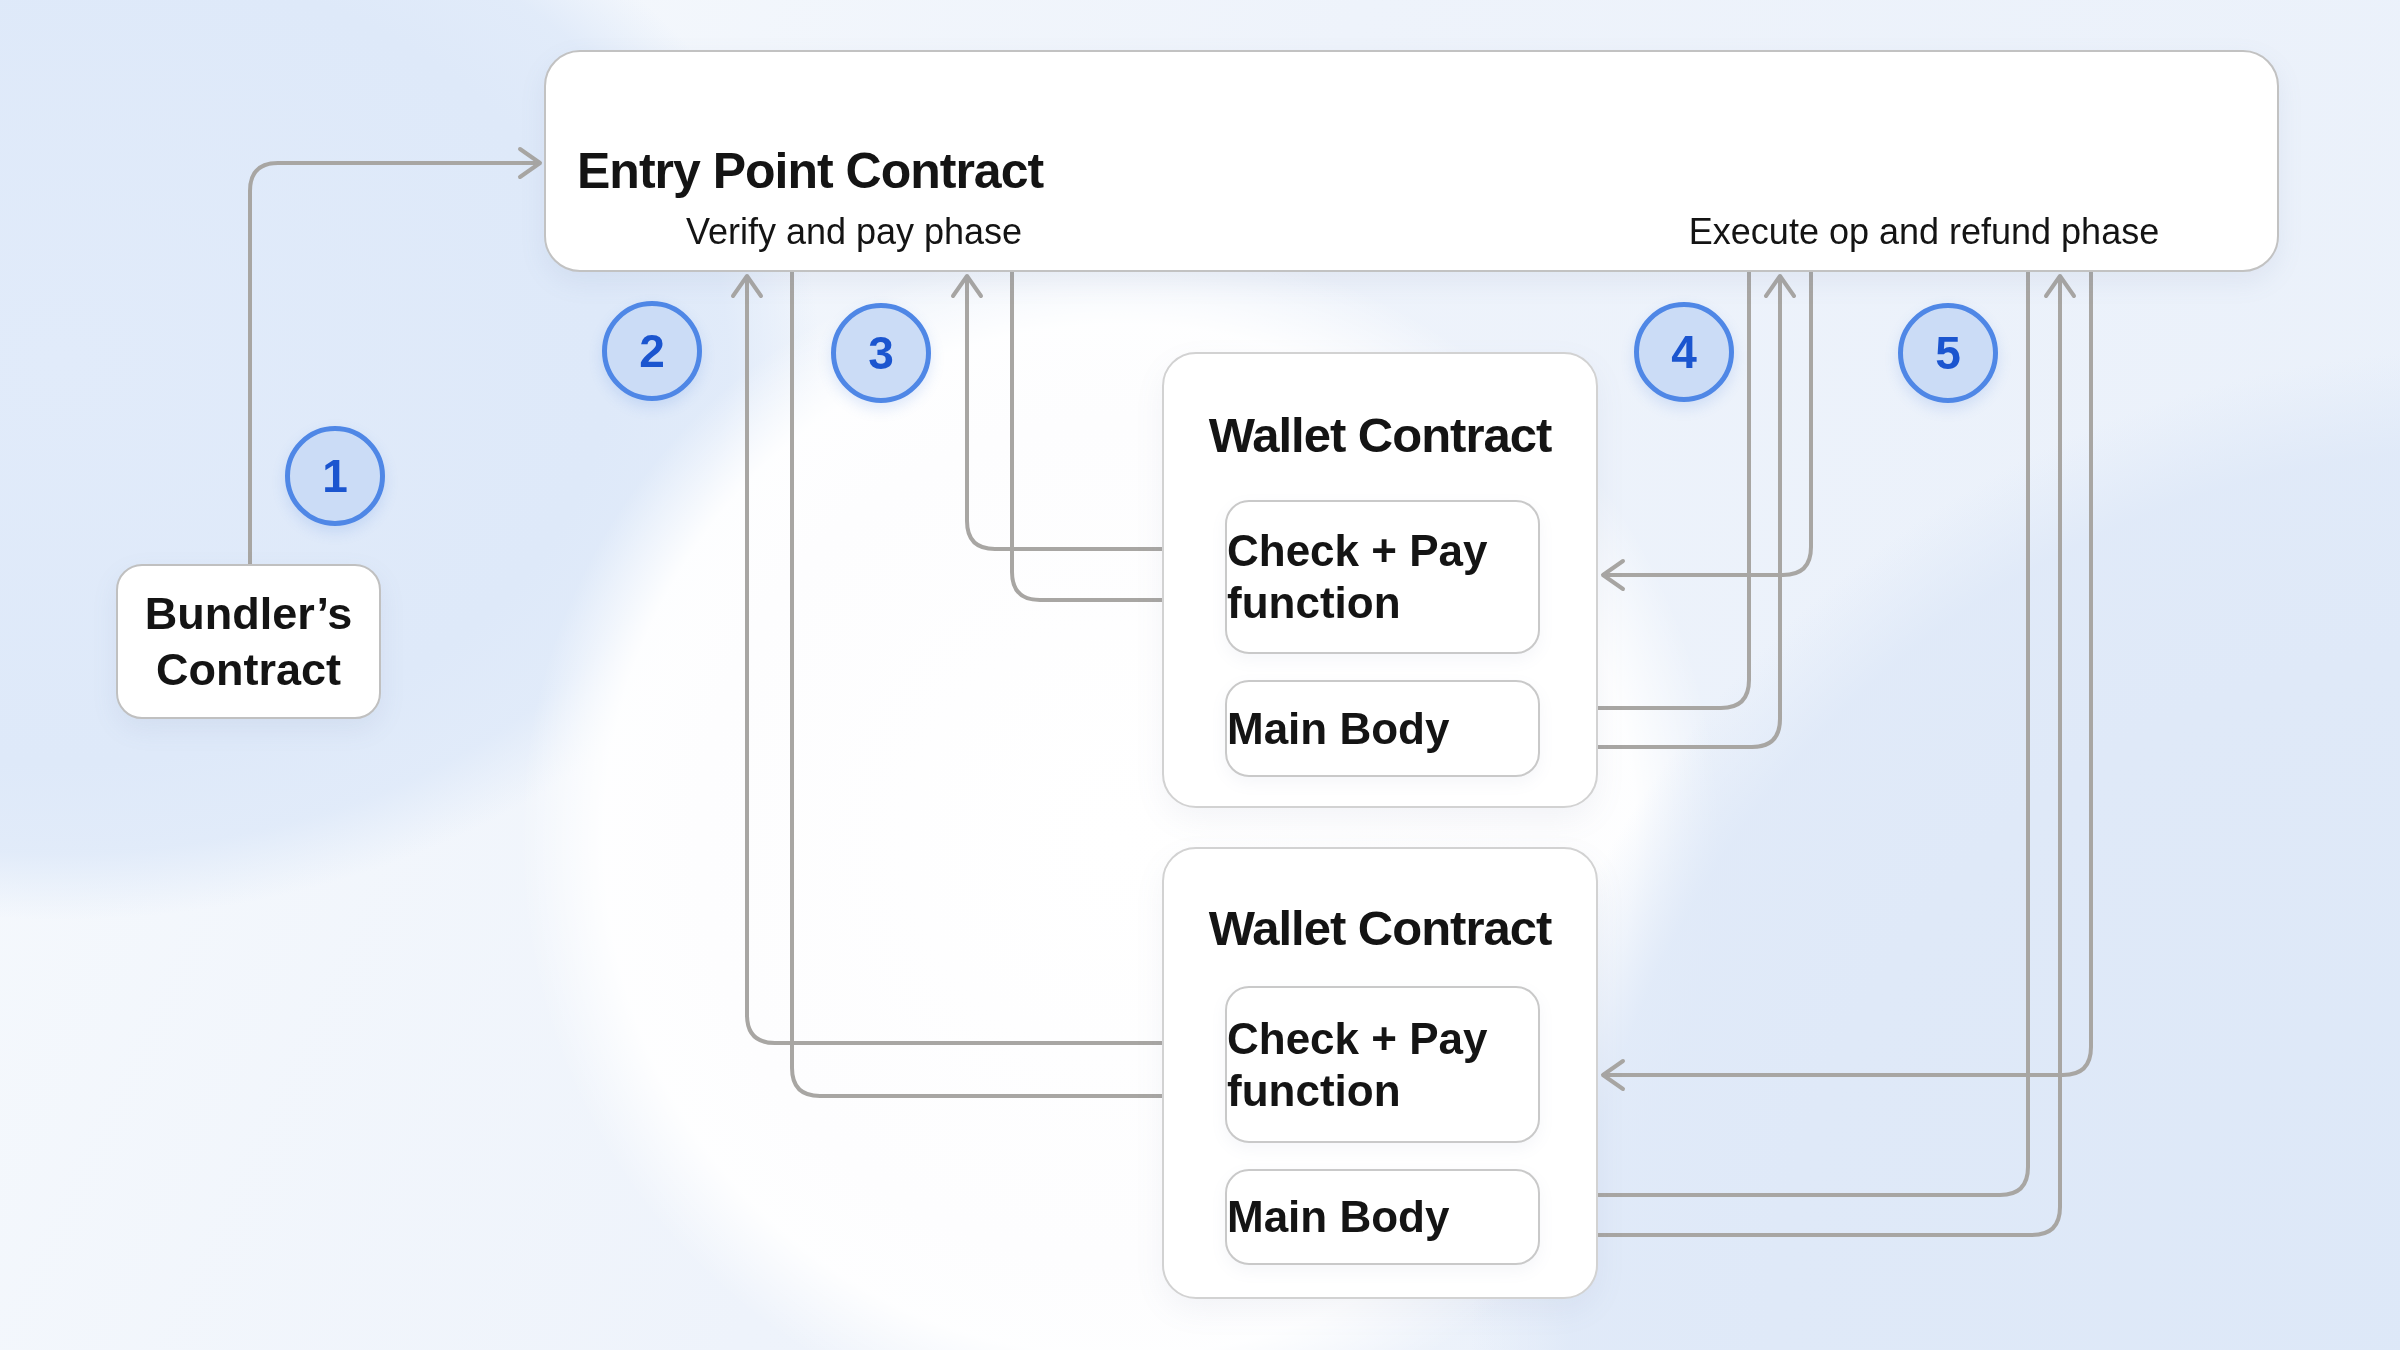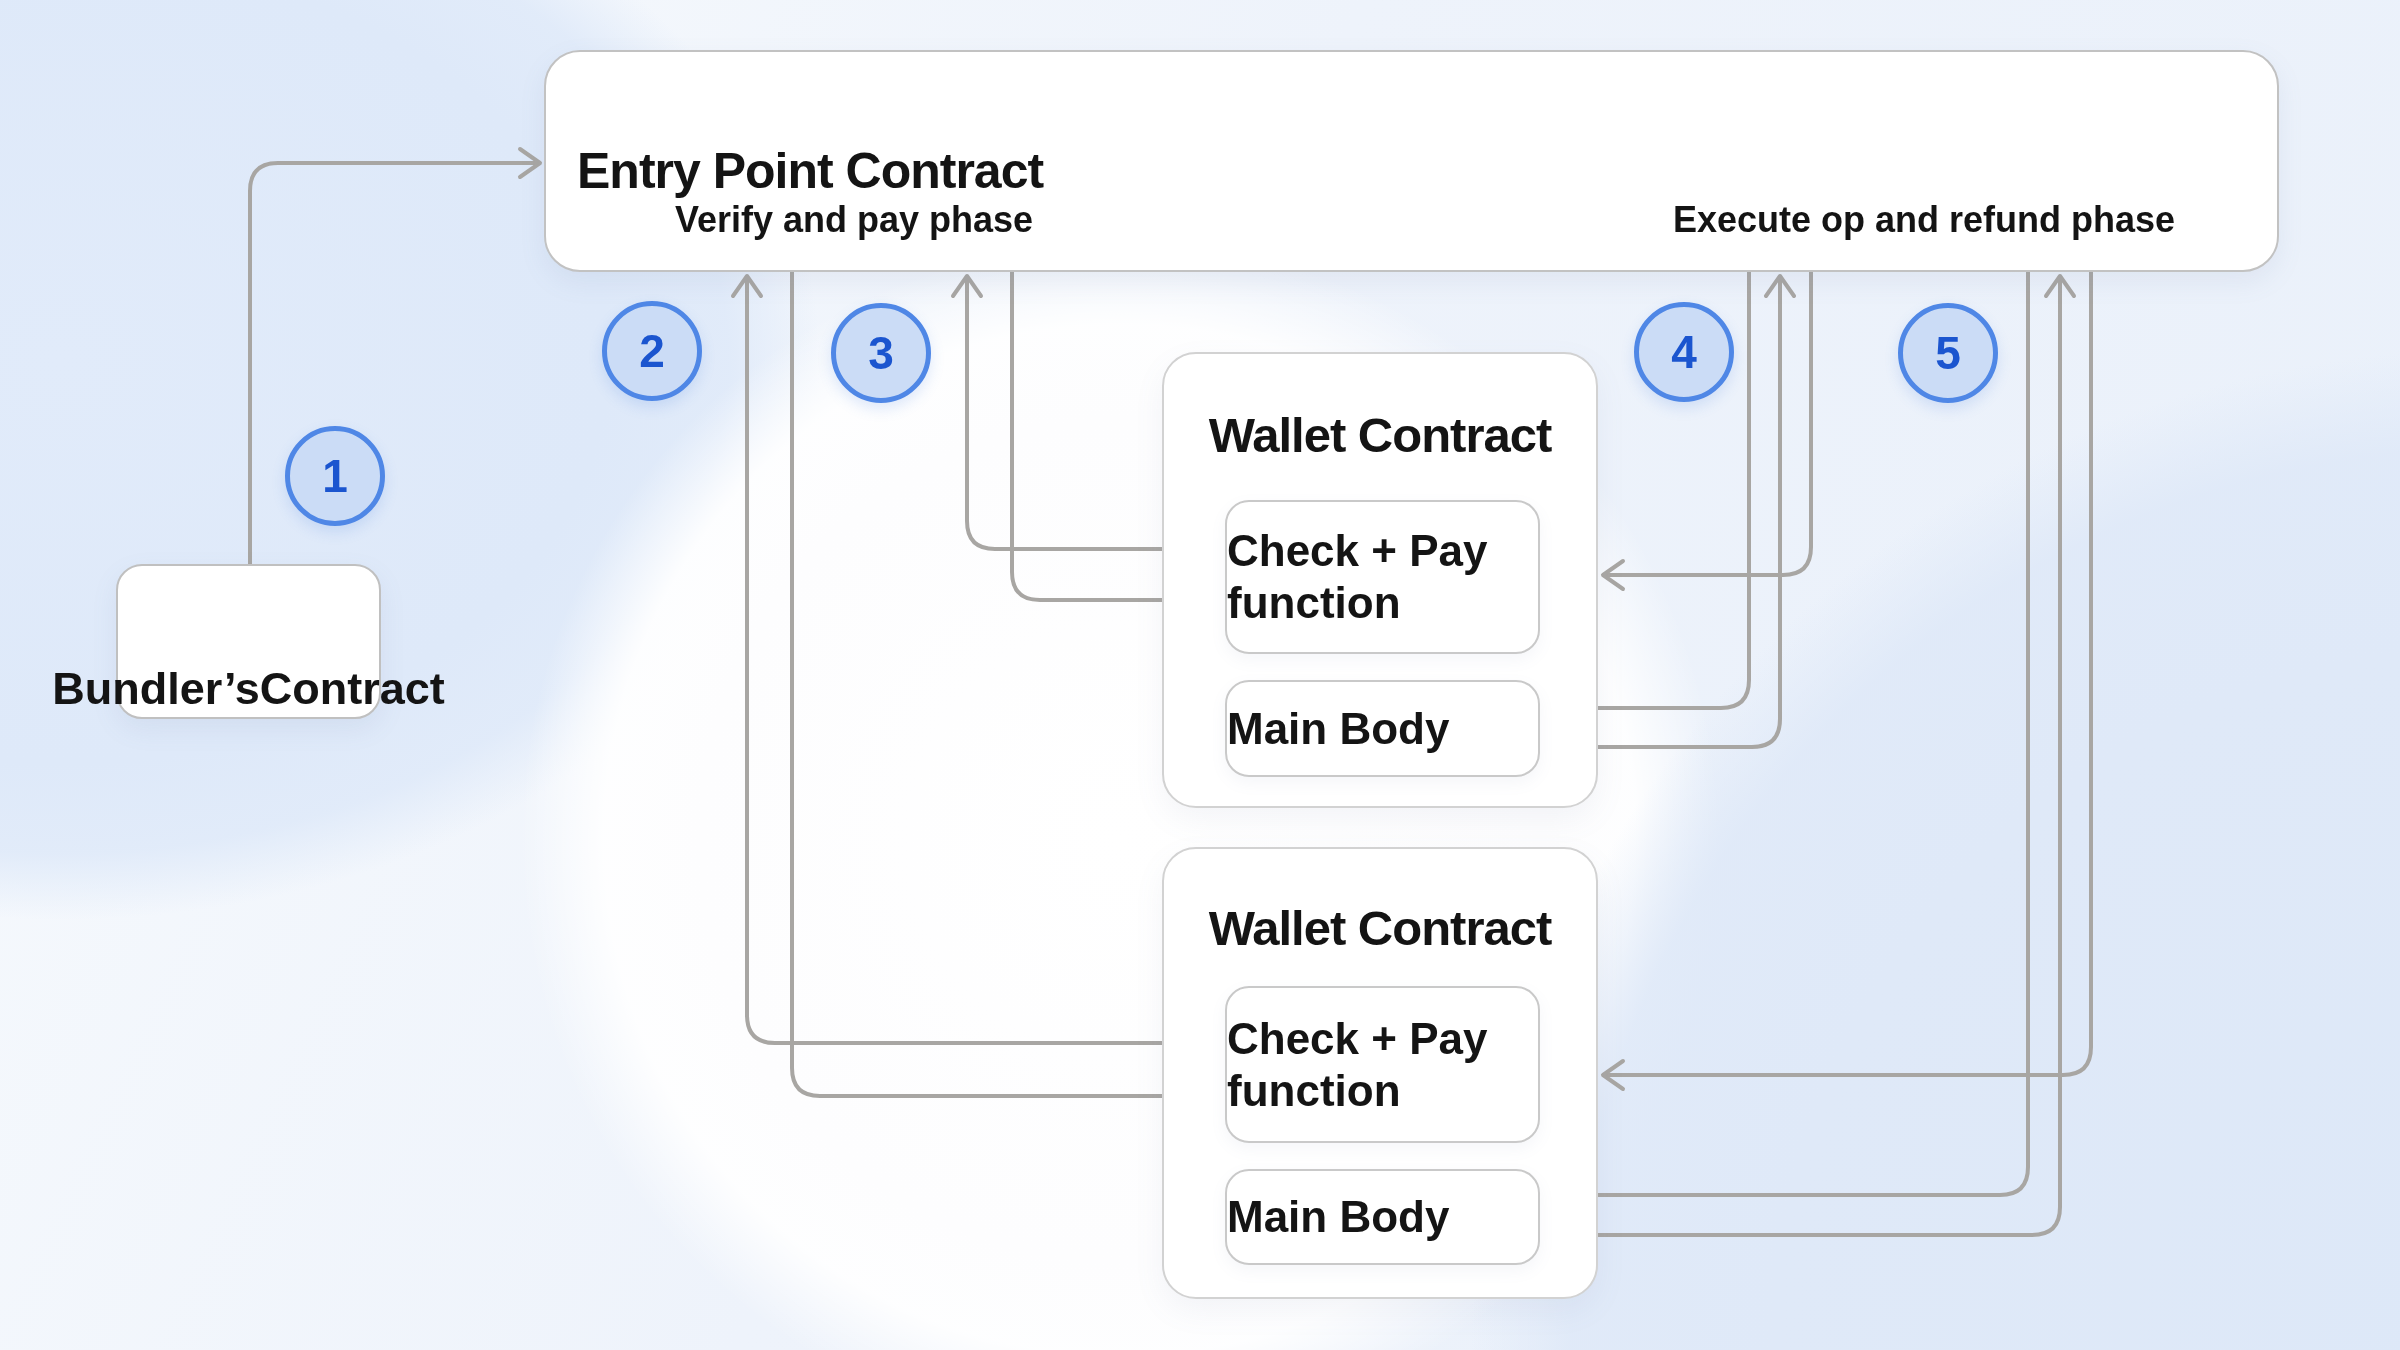--- a/index.html
+++ b/index.html
@@ -26,26 +26,26 @@
     background:radial-gradient(closest-side,#dde8f8 0%,#dfe9f8 70%,rgba(223,233,248,.9) 90%,rgba(223,233,248,0) 100%);
   }
   svg.arrows{position:absolute;left:0;top:0;z-index:2;}
   #arrow-group{stroke:var(--line);fill:none;stroke-width:4;stroke-linecap:round;stroke-linejoin:round;}
   .box{
     position:absolute;background:#fff;border:2px solid var(--box-border);
     box-shadow:0 10px 26px rgba(110,130,165,.10);z-index:3;box-sizing:border-box;
   }
   .entry{left:544px;top:50px;width:1735px;height:222px;border-radius:36px;border-color:#c2c2c2;}
   .entry-title{position:absolute;left:31px;top:92px;font-size:50px;line-height:54px;font-weight:700;letter-spacing:-1px;white-space:nowrap;}
-  .phase{position:absolute;top:148px;font-size:36px;line-height:40px;font-weight:700;white-space:nowrap;transform:translateX(-50%);}
+  .phase{position:absolute;top:160px;font-size:36px;line-height:40px;font-weight:400;white-space:nowrap;transform:translateX(-50%);}
   .phase-left{left:308px;}
   .phase-right{left:1378px;}
   .bundler{
     left:116px;top:564px;width:265px;height:155px;border-radius:26px;border-color:#c0c0c0;
-    display:flex;flex-direction:row;align-items:flex-end;justify-content:center;
+    display:flex;flex-direction:column;align-items:center;justify-content:center;
     font-size:45px;line-height:56px;font-weight:700;text-align:center;
   }
   .wallet{width:436px;border-radius:34px;border-color:#d2d2d2;box-shadow:0 12px 30px rgba(110,130,165,.08);}
   .wallet-top{left:1162px;top:352px;height:456px;}
   .wallet-bottom{left:1162px;top:847px;height:452px;}
   .wallet-title{position:absolute;left:0;width:100%;text-align:center;font-size:49px;line-height:52px;font-weight:700;letter-spacing:-1px;}
   .wallet-top .wallet-title{top:55px;}
   .wallet-bottom .wallet-title{top:53px;}
   .inner{
     left:61px;width:315px;border-radius:24px;border-color:#c9c9c9;

